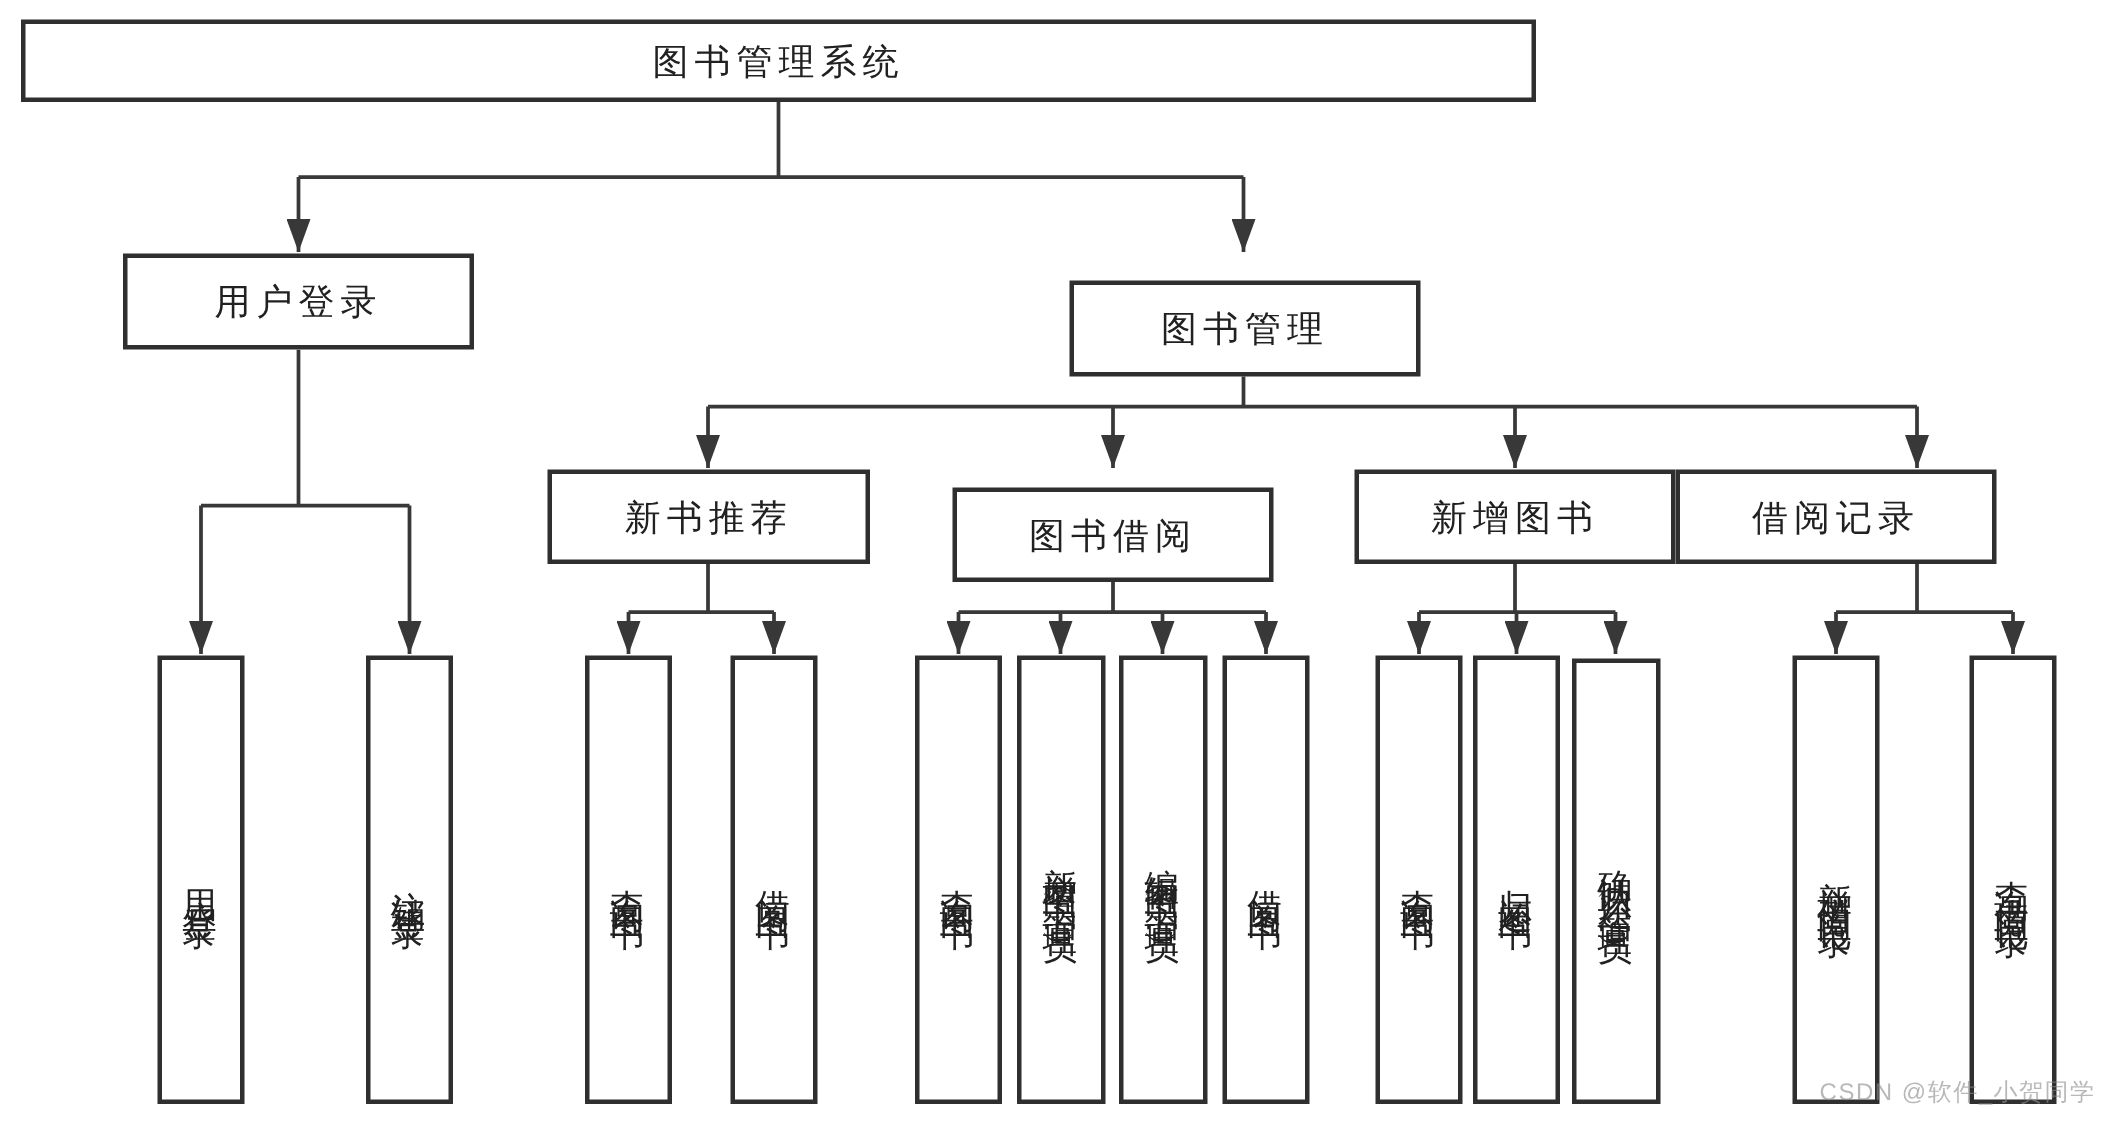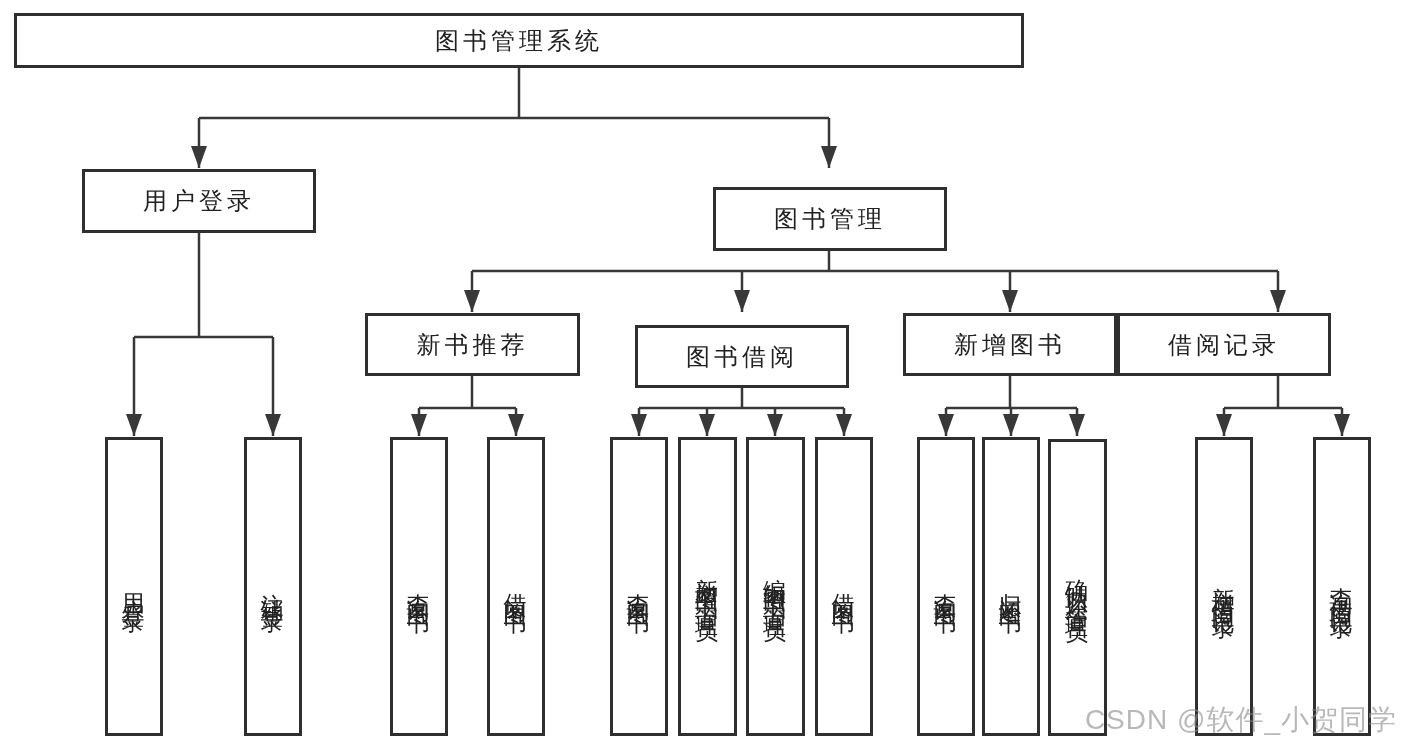--- a/index.html
+++ b/index.html
@@ -46,21 +46,21 @@
   }
   .vbox {
     writing-mode: vertical-rl;
     font-size: 23px;
     letter-spacing: 6px;
   }
   .watermark {
     position: absolute;
     right: 8px;
     bottom: 8px;
-    font-size: 28px;
+    font-size: 16px;
     letter-spacing: 1px;
     color: rgba(140, 140, 140, 0.62);
     text-align: right;
   }
 </style>
 </head>
 <body>
 
 <div class="canvas">
 

